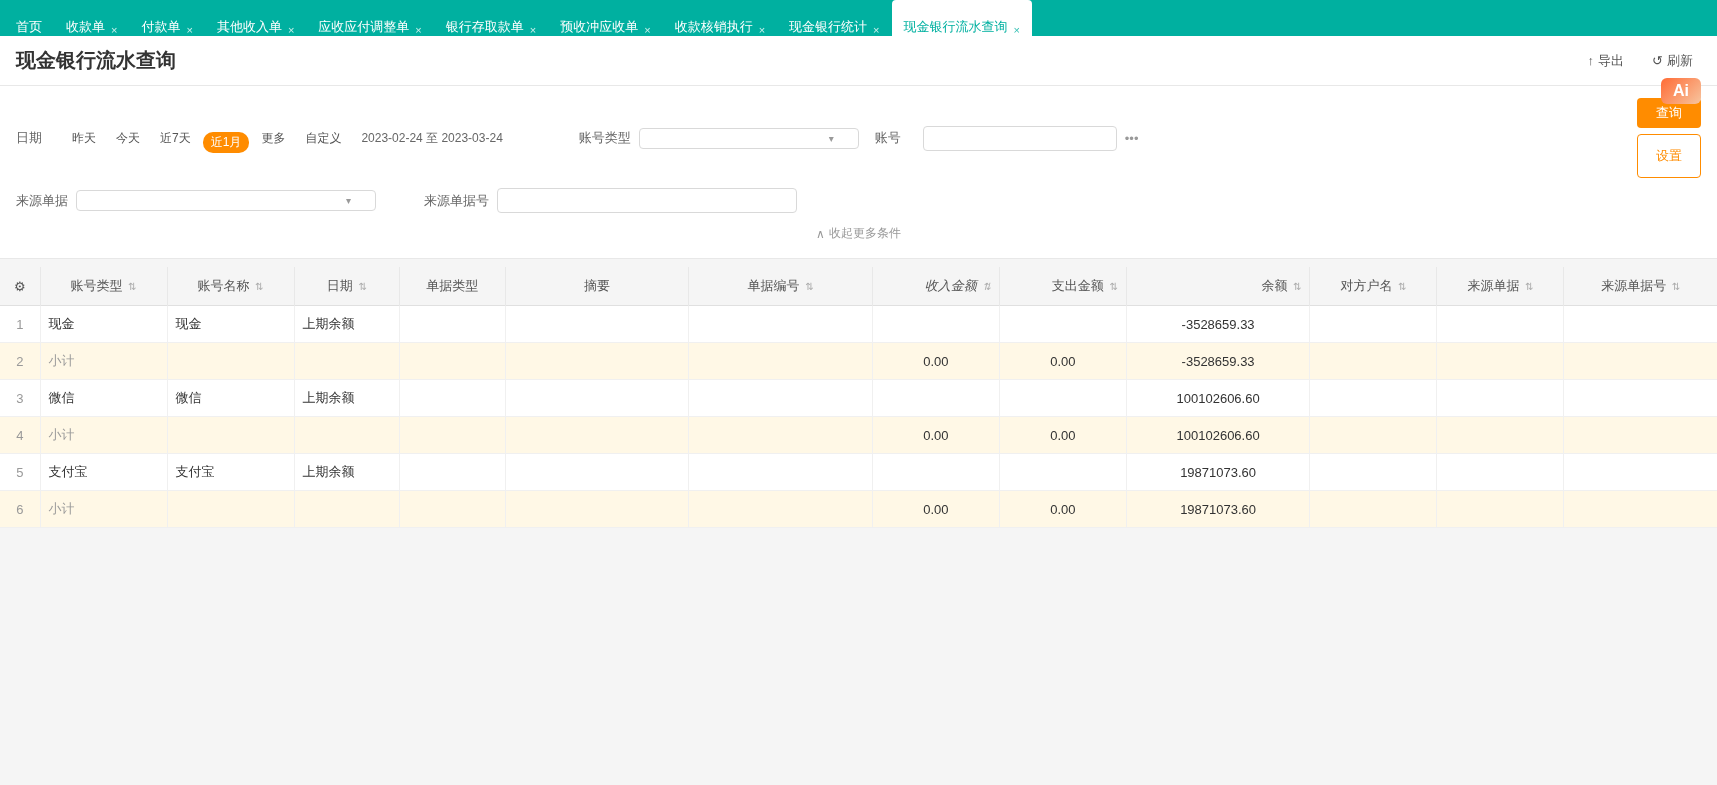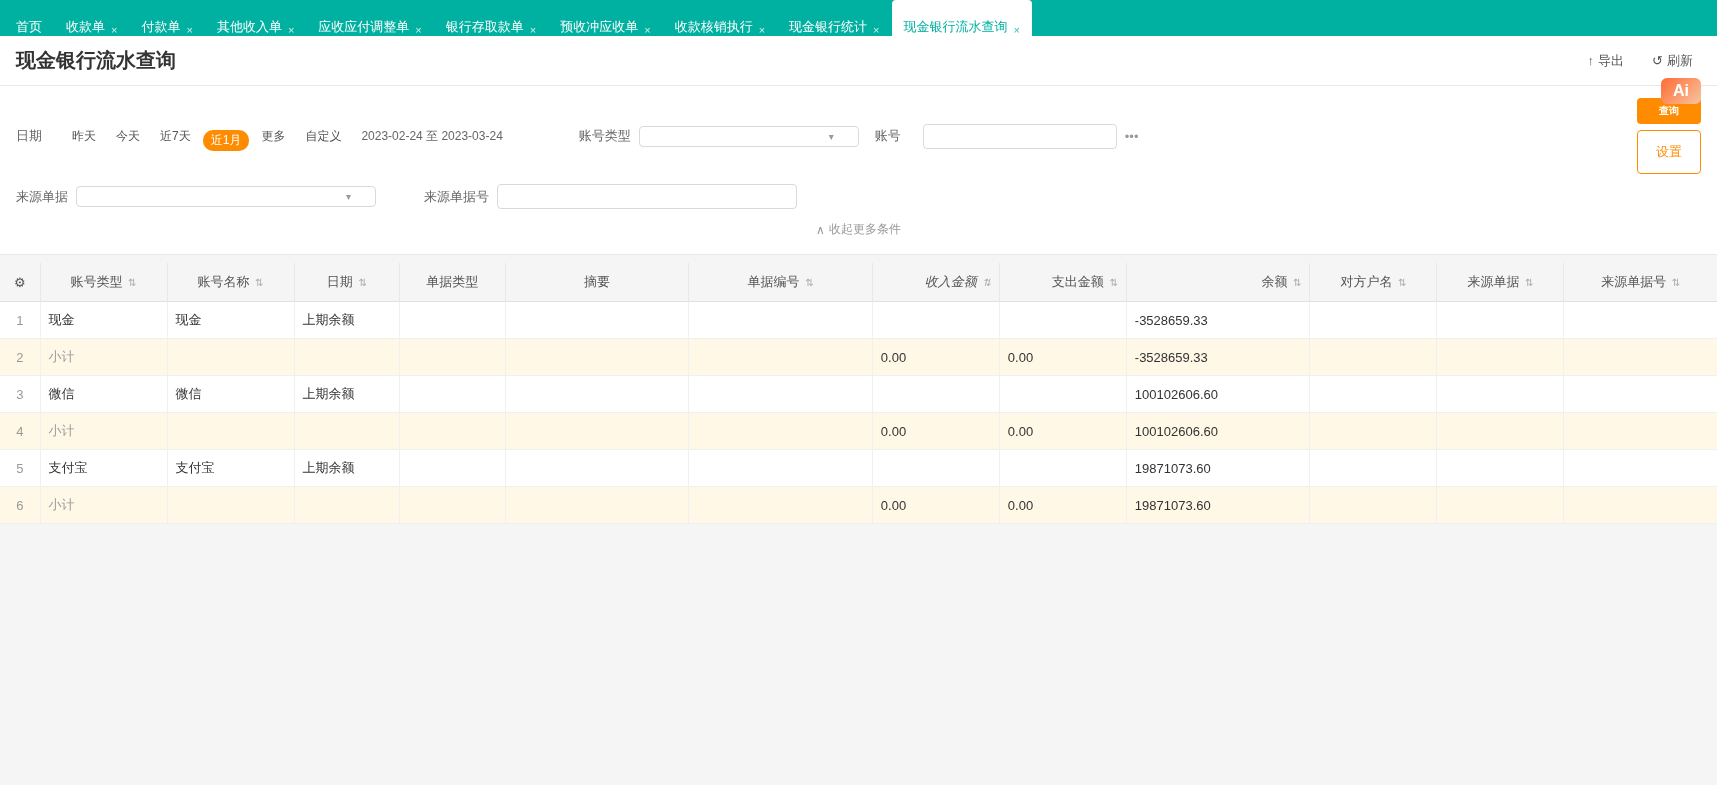--- a/index.html
+++ b/index.html
@@ -147,22 +147,21 @@
     .dots-icon { color: #999; cursor: pointer; }
 
     
     .btn-primary {
       background: #ff8c00;
       color: #fff;
       border: none;
       border-radius: 4px;
       padding: 6px 18px;
       cursor: pointer;
-      font-size: 10px;
-      font-weight: bold;
+      font-size: 13px;
     }
     .btn-default {
       background: #fff;
       color: #ff8c00;
       border: 1px solid #ff8c00;
       border-radius: 4px;
       padding: 12px 18px;
       cursor: pointer;
       font-size: 13px;
     }
@@ -210,21 +209,21 @@
     tbody tr.subtotal { background: #fff8e6; }
     tbody td {
       padding: 9px 8px;
       color: #333;
       white-space: nowrap;
       border-right: 1px solid #f0f0f0;
     }
     tbody td:last-child { border-right: none; }
     .row-num { color: #999; text-align: center; }
     .text-orange { color: #ff8c00; margin-left: 44px; }
-    .text-right { text-align: left; }
+    .text-right { text-align: center; }
     .subtotal-label { color: #999; }
     .filter-item {
       display: flex;
       align-items: center;
       gap: 8px;
     }
     .filter-item-wide .filter-select {
       min-width: 280px;
     }
     .filter-item-wide .filter-input {

